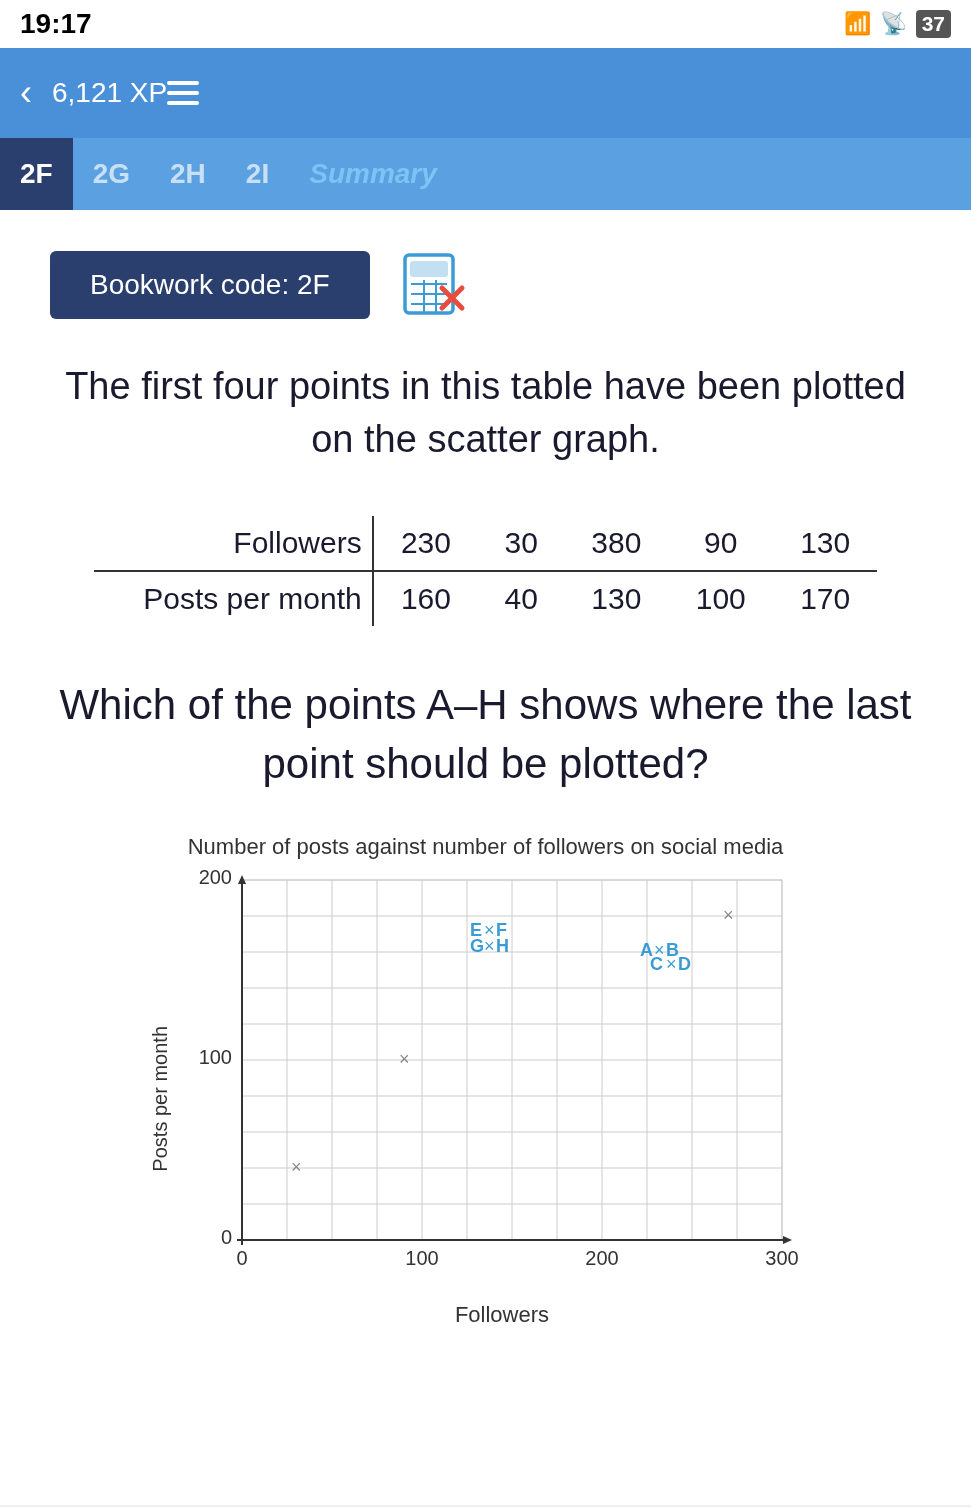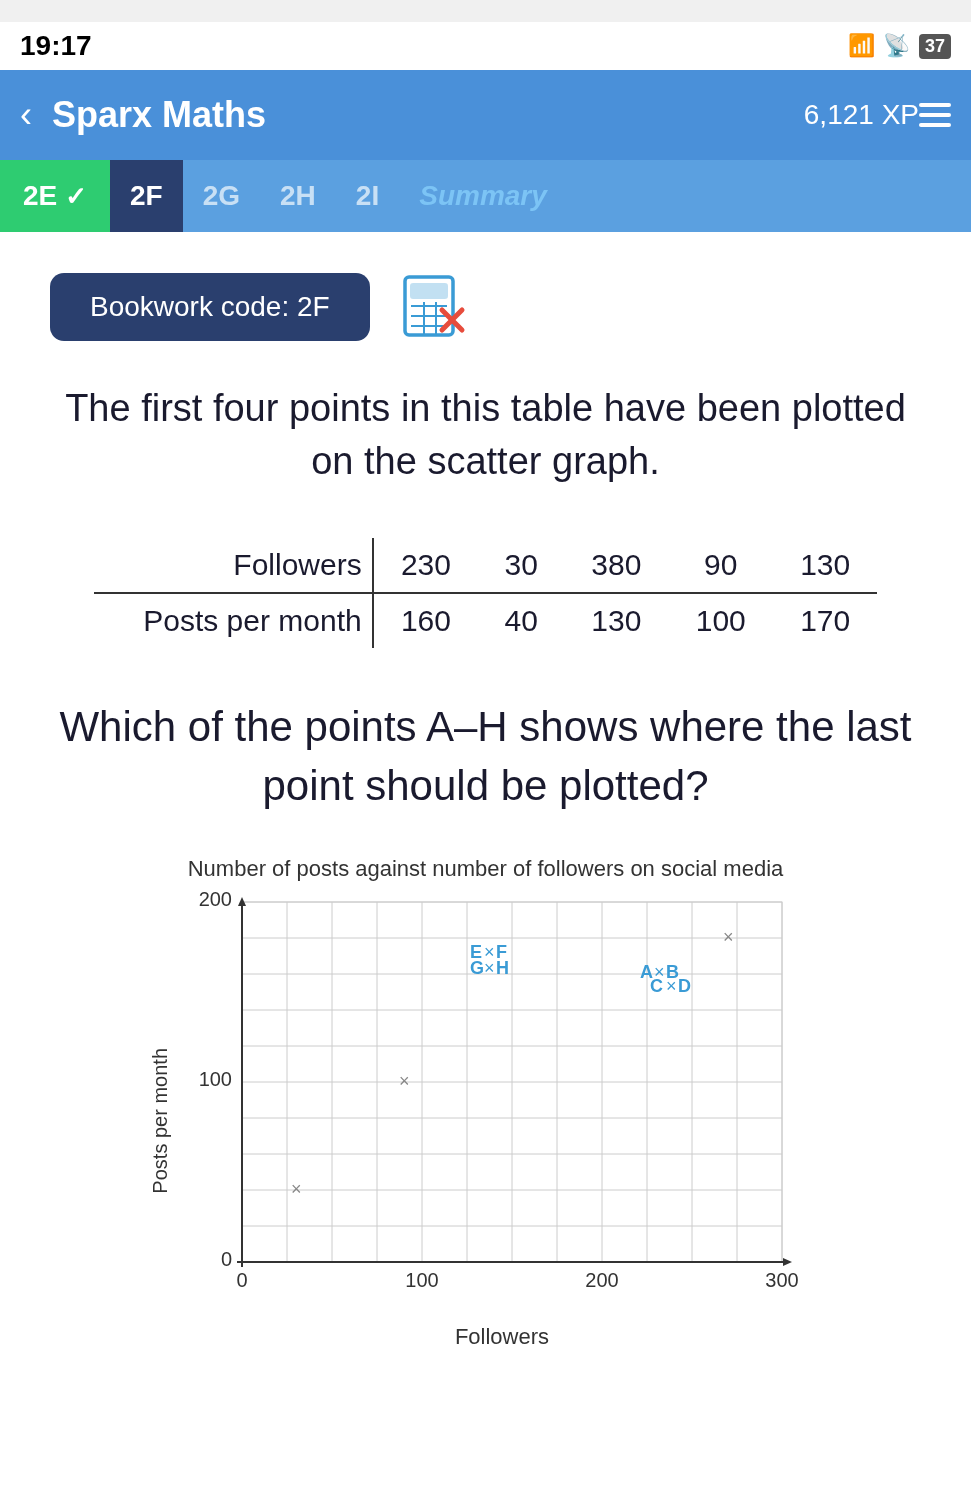--- a/index.html
+++ b/index.html
@@ -14,32 +14,31 @@
 
     
     .status-bar {
       background: white;
       display: flex;
       justify-content: space-between;
       align-items: center;
       padding: 8px 20px;
       font-size: 28px;
       font-weight: 600;
-      margin-top: 22px;
     }
     .status-right {
       display: flex;
       align-items: center;
       gap: 8px;
       font-size: 22px;
     }
     .battery-icon {
       background: #555;
       color: white;
-      font-size: 18px;
+      font-size: 21px;
       padding: 2px 6px;
       border-radius: 4px;
       font-weight: 700;
     }
 
     
     .header {
       background: #4a90d9;
       display: flex;
       align-items: center;
@@ -125,21 +124,21 @@
     .bookwork-row {
       display: flex;
       align-items: center;
       gap: 30px;
       margin-bottom: 40px;
     }
     .bookwork-code-box {
       background: #2a3f6e;
       color: white;
       padding: 18px 40px;
-      border-radius: 14px;
+      border-radius: 6px;
       font-size: 28px;
       font-weight: 500;
     }
     .calculator-icon {
       width: 70px;
       height: 70px;
       position: relative;
     }
 
     
@@ -229,34 +228,29 @@
   <span>19:17</span>
   <div class="status-right">
     <span>📶</span>
     <span>📡</span>
     <span class="battery-icon">37</span>
   </div>
 </div>
 
 <div class="header">
   <span class="back-btn">‹</span>
-  <span class="header-title">Sparx Maths</span>
   <span class="xp-display">6,121 XP</span>
   <div class="menu-btn">
     <span></span>
     <span></span>
     <span></span>
   </div>
 </div>
 
 <div class="tabs">
-  <div class="tab completed">
-    <span>2E</span>
-    <span class="check-icon">✓</span>
-  </div>
   <div class="tab active">
     <span>2F</span>
   </div>
   <div class="tab">
     <span>2G</span>
   </div>
   <div class="tab">
     <span>2H</span>
   </div>
   <div class="tab">

